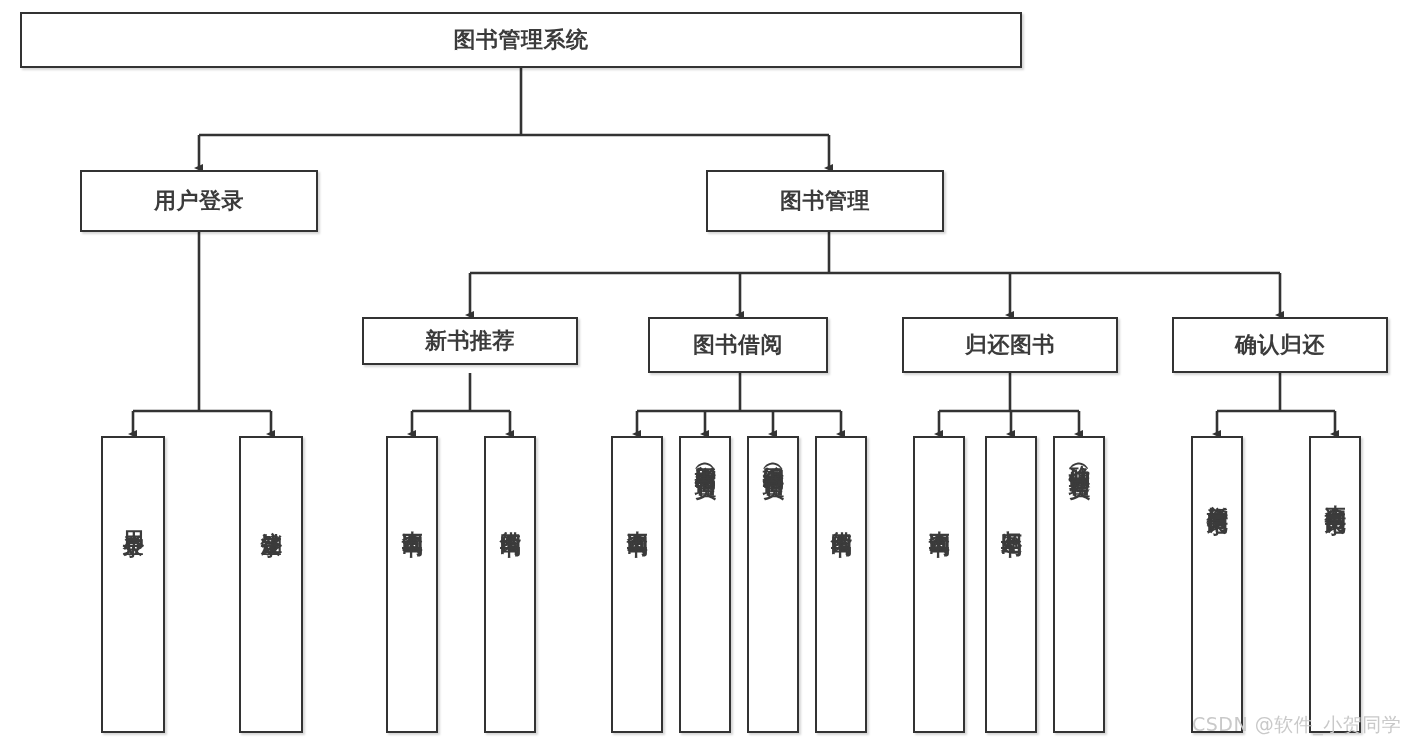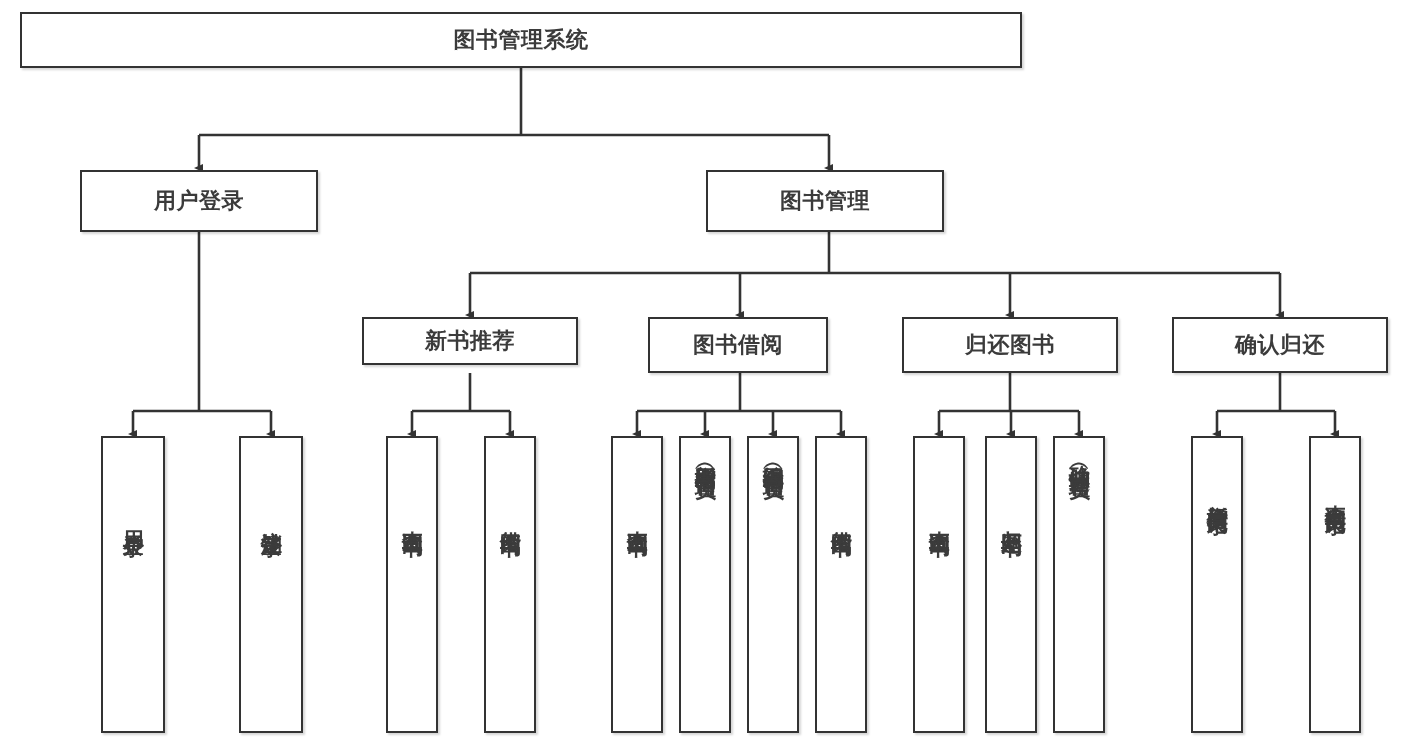--- a/index.html
+++ b/index.html
@@ -179,14 +179,15 @@
         <span class="node-label">确认归还（管理员）</span>
       </div>
       <div class="node-box vertical mid2" style="left: 1191px; top: 436px; width: 52px; height: 297px;">
         <span class="node-label">新增借阅记录</span>
       </div>
       <div class="node-box vertical mid2" style="left: 1309px; top: 436px; width: 52px; height: 297px;">
         <span class="node-label">查询借阅记录</span>
       </div>
     </div>
 
+  <div class="watermark" style="left: 1192px; top: 712px; color: rgb(201, 201, 201);">CSDN @软件_小贺同学</div>
 
 </div>
 
 </body></html>

